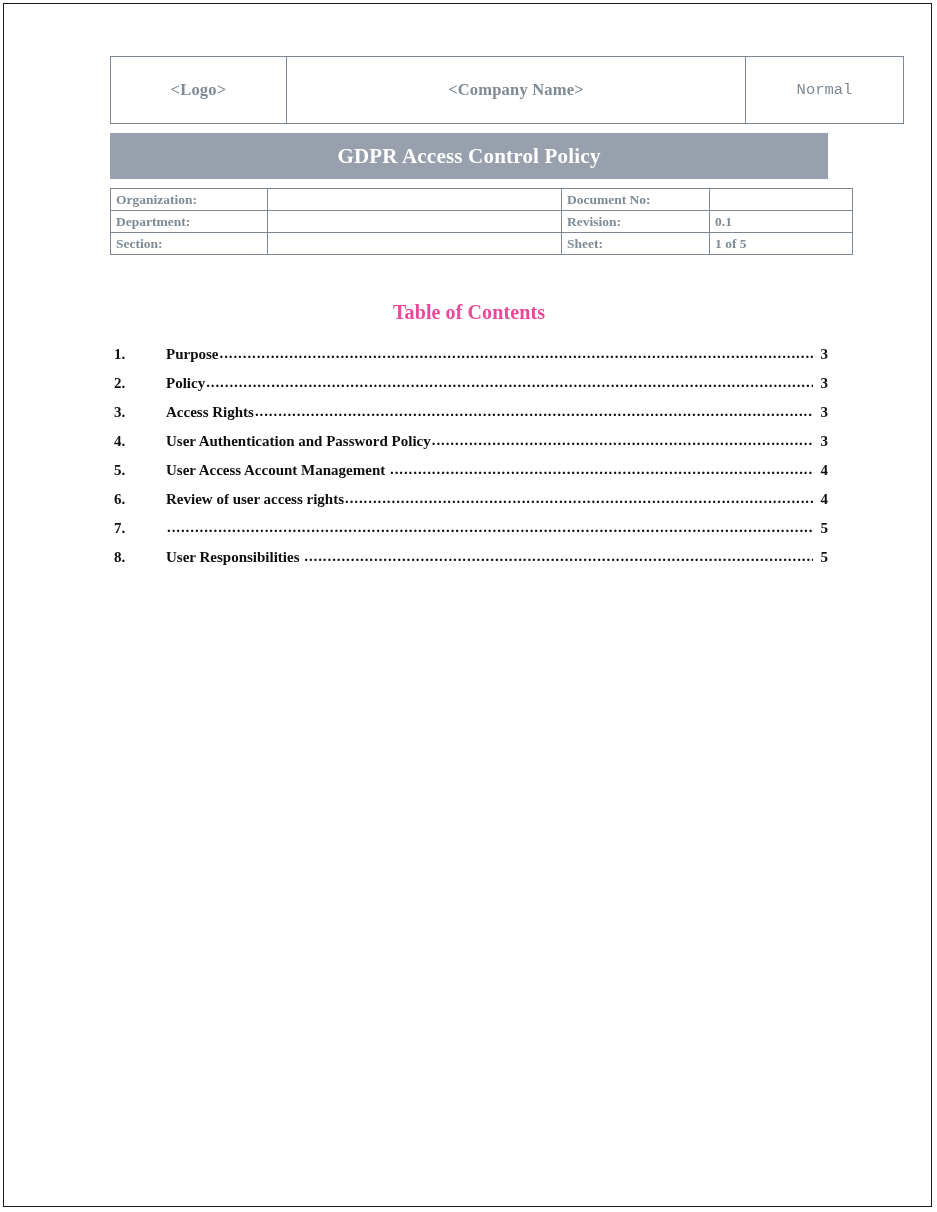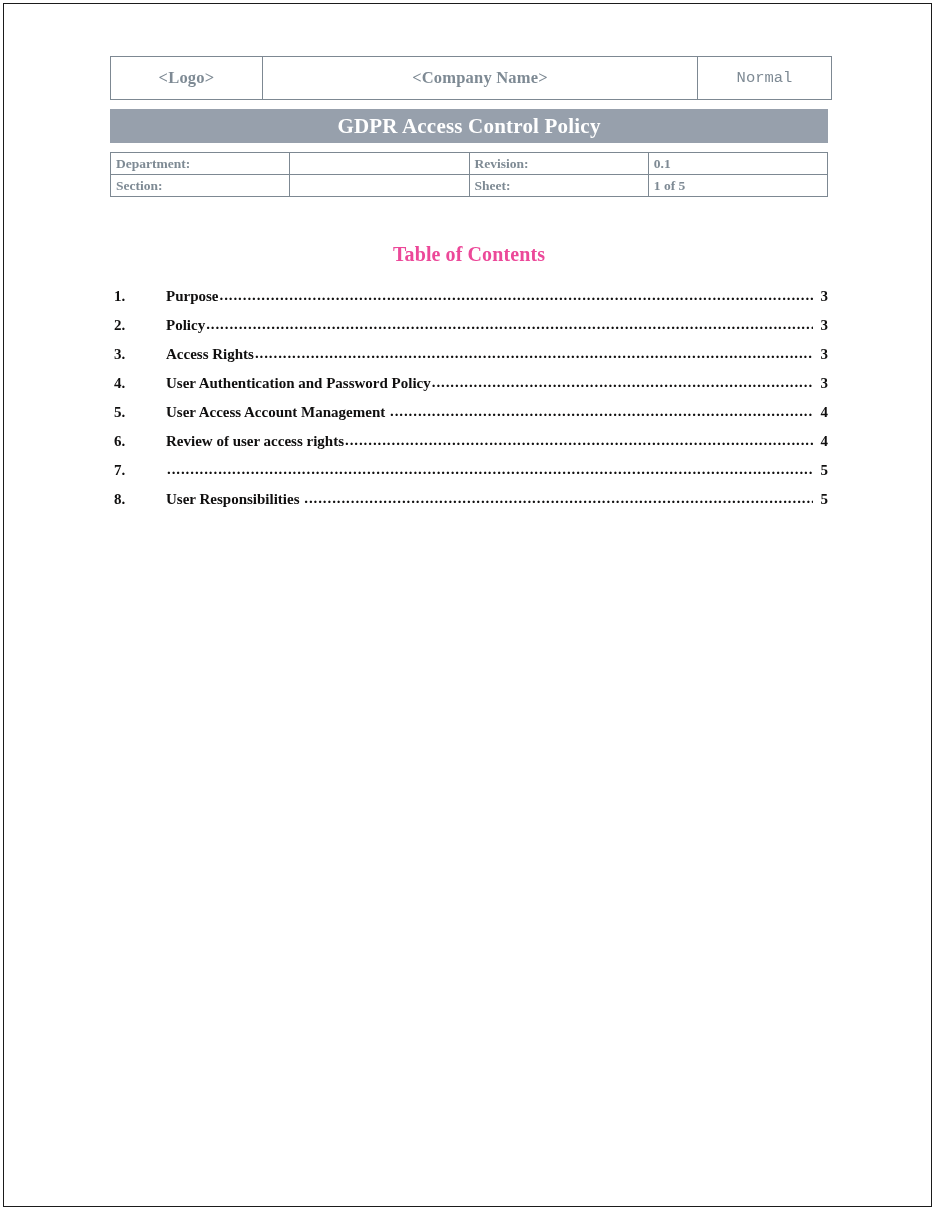--- a/index.html
+++ b/index.html
@@ -36,21 +36,21 @@
 
   
   table.block {
     border-collapse: collapse;
     width: 718px;
     table-layout: fixed;
   }
   table.block td {
     border: 1px solid #7d8892;
     vertical-align: middle;
-    padding: 0;
+    padding: 12px;
   }
 
   .hdr-row td {
     height: 42px;
   }
   .hdr-logo, .hdr-company {
     text-align: center;
     font-weight: bold;
     font-size: 16.5px;
     color: #7e8a94;
@@ -60,21 +60,21 @@
     text-align: center;
     font-size: 15.5px;
     color: #7e8a94;
     font-weight: normal;
   }
 
   
   .title-banner {
     margin-top: 9px;
     width: 718px;
-    height: 34px;
+    height: 46px;
     background: #97a0ac;
     display: flex;
     align-items: center;
     justify-content: center;
   }
   .title-banner span {
     color: #ffffff;
     font-size: 21px;
     font-weight: bold;
     letter-spacing: .2px;
@@ -158,20 +158,26 @@
       </tbody>
     </table>
 
     <div class="title-banner" style="background: rgb(151, 160, 172);">
       <span style="color: rgb(255, 255, 255);">GDPR Access Control Policy</span>
     </div>
 
     <div class="meta-wrap">
       <table class="block meta">
         <tbody>
+          <tr>
+            <td style="width: 151px; border-color: rgb(125, 136, 146);">Organization:</td>
+            <td style="width: 288px; border-color: rgb(125, 136, 146);"></td>
+            <td style="width: 142px; border-color: rgb(125, 136, 146);">Document No:</td>
+            <td style="width: 137px; border-color: rgb(125, 136, 146);"></td>
+          </tr>
           <tr>
             <td style="border-color: rgb(125, 136, 146); margin-top: 40px;">Department:</td>
             <td style="border-color: rgb(125, 136, 146);"></td>
             <td style="border-color: rgb(125, 136, 146);">Revision:</td>
             <td style="border-color: rgb(125, 136, 146); margin-top: 48px;">0.1</td>
           </tr>
           <tr>
             <td style="border-color: rgb(125, 136, 146);">Section:</td>
             <td style="border-color: rgb(125, 136, 146);"></td>
             <td style="border-color: rgb(125, 136, 146);">Sheet:</td>

